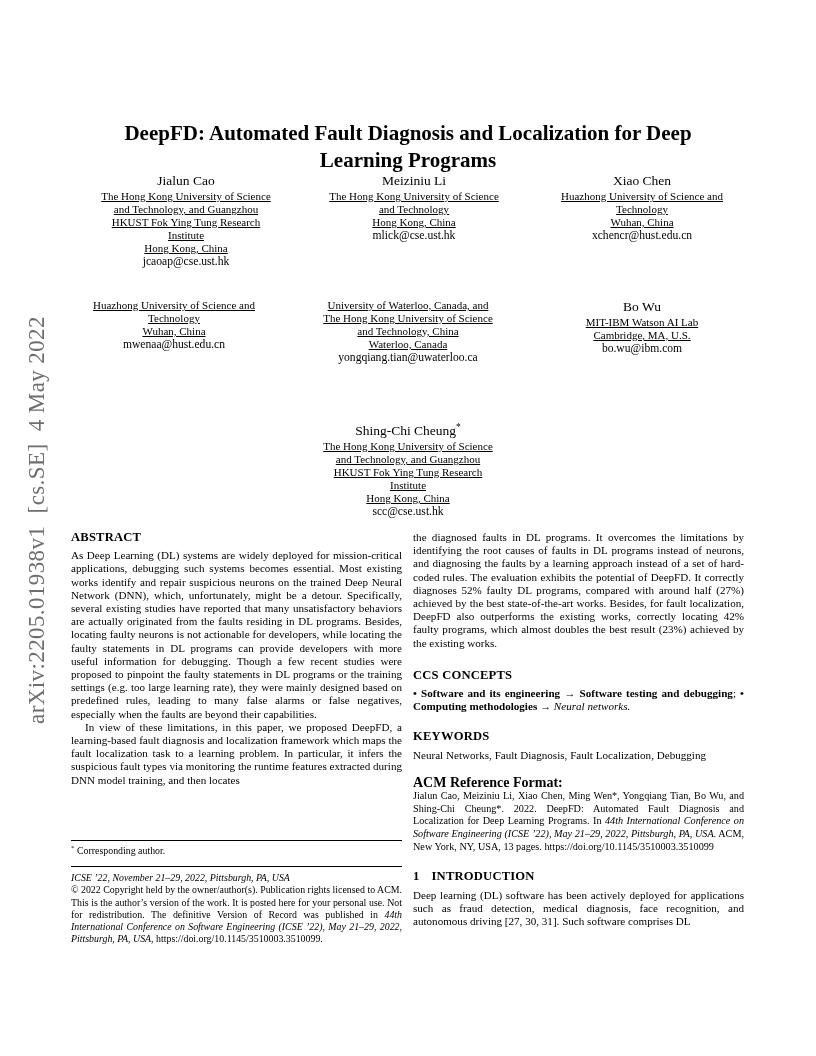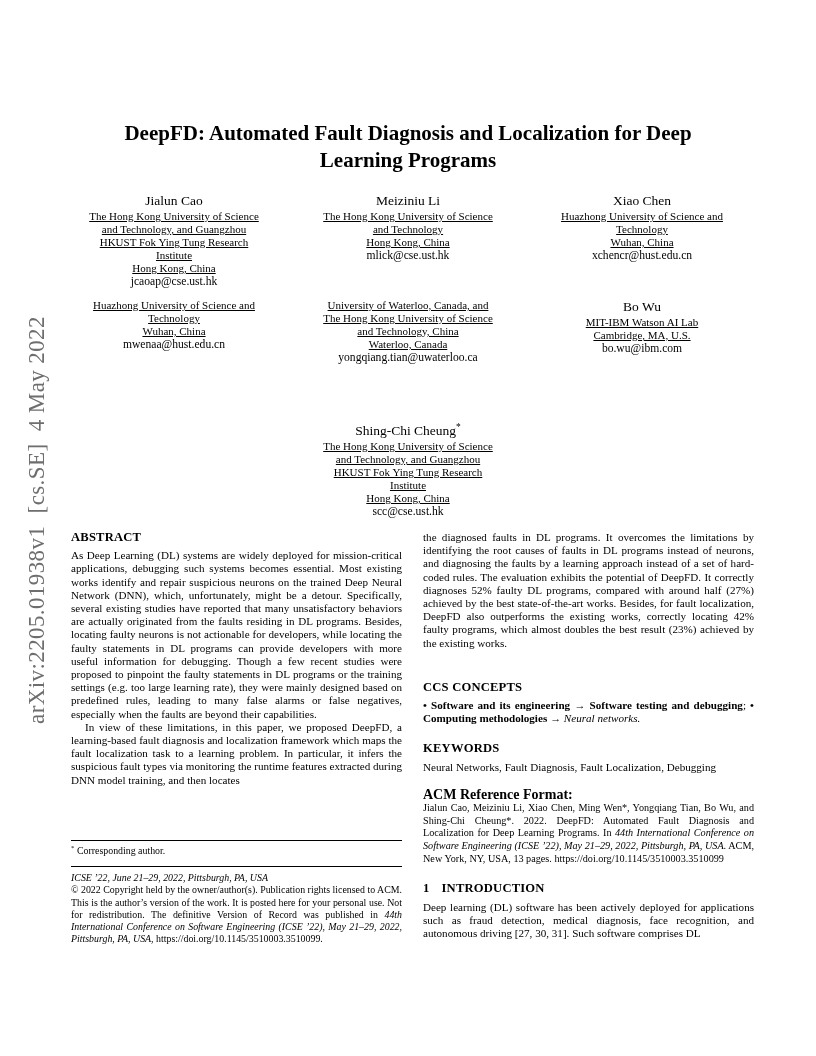--- a/index.html
+++ b/index.html
@@ -31,51 +31,51 @@
     line-height: 27px;
     white-space: pre-line;
   }
 
   .authors-row {
     position: absolute;
     left: 60px; width: 696px;
     display: flex;
     justify-content: space-between;
   }
-  .authors-row.row1 { top: 193px; }
+  .authors-row.row1 { top: 173px; justify-content: flex-end; }
   .authors-row.row2 { top: 299px; }
   .authors-row.row3 { top: 423px; left: 0; width: 816px; justify-content: center; }
   .author { width: 228px; text-align: center; }
   .author .name { font-size: 13.5px; line-height: 16px; margin-bottom: 1px; }
   .author .affil { font-size: 11px; line-height: 13px; white-space: pre-line; text-decoration: underline; }
   .author .email { font-size: 11.6px; line-height: 14px; }
 
   .col {
     position: absolute;
     top: 531px;
     width: 331px;
     font-size: 11.1px;
     line-height: 13.2px;
     text-align: justify;
   }
   .col-left  { left: 71px; }
-  .col-right { left: 423px; }
+  .col-right { left: 413px; }
 
   .sec-heading {
     font-size: 12.6px; font-weight: bold;
     letter-spacing: 0.2px;
     margin: 0 0 5px 0;
     text-align: left;
   }
   .sec-heading .sec-num { display: inline-block; margin-right: 12px; }
   p { margin: 0; }
   .indent { text-indent: 14px; }
   .b { font-weight: bold; }
   .i { font-style: italic; }
-  .mt-ccs  { margin-top: 31px; }
+  .mt-ccs  { margin-top: 19px; }
   .mt-kw   { margin-top: 17px; }
   .mt-acm  { margin-top: 14px; }
   .mt-intro{ margin-top: 17px; }
 
   .small-block { font-size: 10.2px; line-height: 12.7px; text-align: justify; }
   .acm-heading { font-size: 14px; font-weight: bold; line-height: 13px; margin-bottom: 1px; text-align: left; }
 
   .footnote {
     position: absolute;
     left: 71px; top: 840px; width: 331px;
@@ -161,21 +161,21 @@
   <div class="col col-left">
     <h2 class="sec-heading">ABSTRACT</h2>
     <p>As Deep Learning (DL) systems are widely deployed for mission-critical applications, debugging such systems becomes essential. Most existing works identify and repair suspicious neurons on the trained Deep Neural Network (DNN), which, unfortunately, might be a detour. Specifically, several existing studies have reported that many unsatisfactory behaviors are actually originated from the faults residing in DL programs. Besides, locating faulty neurons is not actionable for developers, while locating the faulty statements in DL programs can provide developers with more useful information for debugging. Though a few recent studies were proposed to pinpoint the faulty statements in DL programs or the training settings (e.g. too large learning rate), they were mainly designed based on predefined rules, leading to many false alarms or false negatives, especially when the faults are beyond their capabilities.</p>
     <p class="indent">In view of these limitations, in this paper, we proposed DeepFD, a learning-based fault diagnosis and localization framework which maps the fault localization task to a learning problem. In particular, it infers the suspicious fault types via monitoring the runtime features extracted during DNN model training, and then locates</p>
   </div>
 
   <div class="footnote">
     <hr class="fn-rule">
     <div><sup>*</sup><span> Corresponding author.</span></div>
     <hr class="fn-rule2">
-    <div class="fn-conf">ICSE ’22, June 21–29, 2022, Pittsburgh, PA, USA</div>
+    <div class="fn-conf">ICSE ’22, November 21–29, 2022, Pittsburgh, PA, USA</div>
     <div class="fn-copy"><span>© 2022 Copyright held by the owner/author(s). Publication rights licensed to ACM.</span>
       <span>This is the author’s version of the work. It is posted here for your personal use. Not for redistribution. The definitive Version of Record was published in </span><span class="i">44th International Conference on Software Engineering (ICSE ’22), May 21–29, 2022, Pittsburgh, PA, USA,</span><span> </span><span>https://doi.org/10.1145/3510003.3510099.</span>
     </div>
   </div>
 
   <div class="col col-right">
     <p>the diagnosed faults in DL programs. It overcomes the limitations by identifying the root causes of faults in DL programs instead of neurons, and diagnosing the faults by a learning approach instead of a set of hard-coded rules.  The evaluation exhibits the potential of DeepFD. It correctly diagnoses 52% faulty DL programs, compared with around half (27%) achieved by the best state-of-the-art works. Besides, for fault localization, DeepFD also outperforms the existing works, correctly locating 42% faulty programs, which almost doubles the best result (23%) achieved by the existing works.</p>
 
     <h2 class="sec-heading mt-ccs">CCS CONCEPTS</h2>
     <p><span class="b">• Software and its engineering</span><span> → </span><span class="b">Software testing and debugging</span><span>; </span><span class="b">• Computing methodologies</span><span> → </span><span class="i">Neural networks.</span></p>

